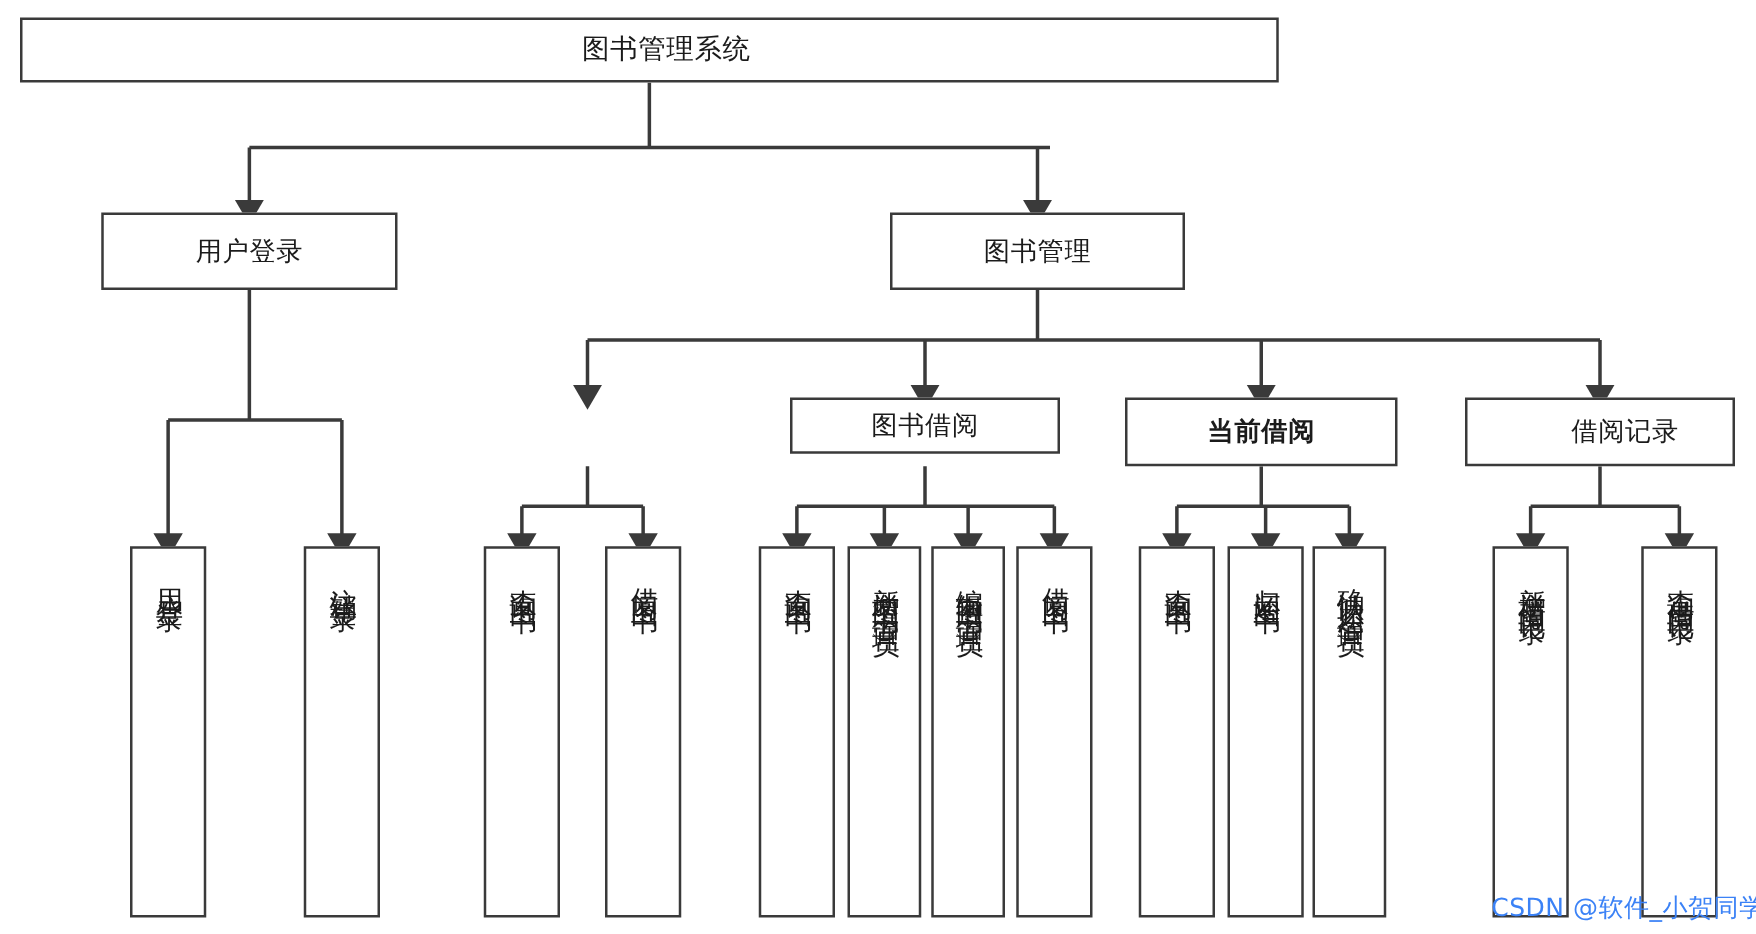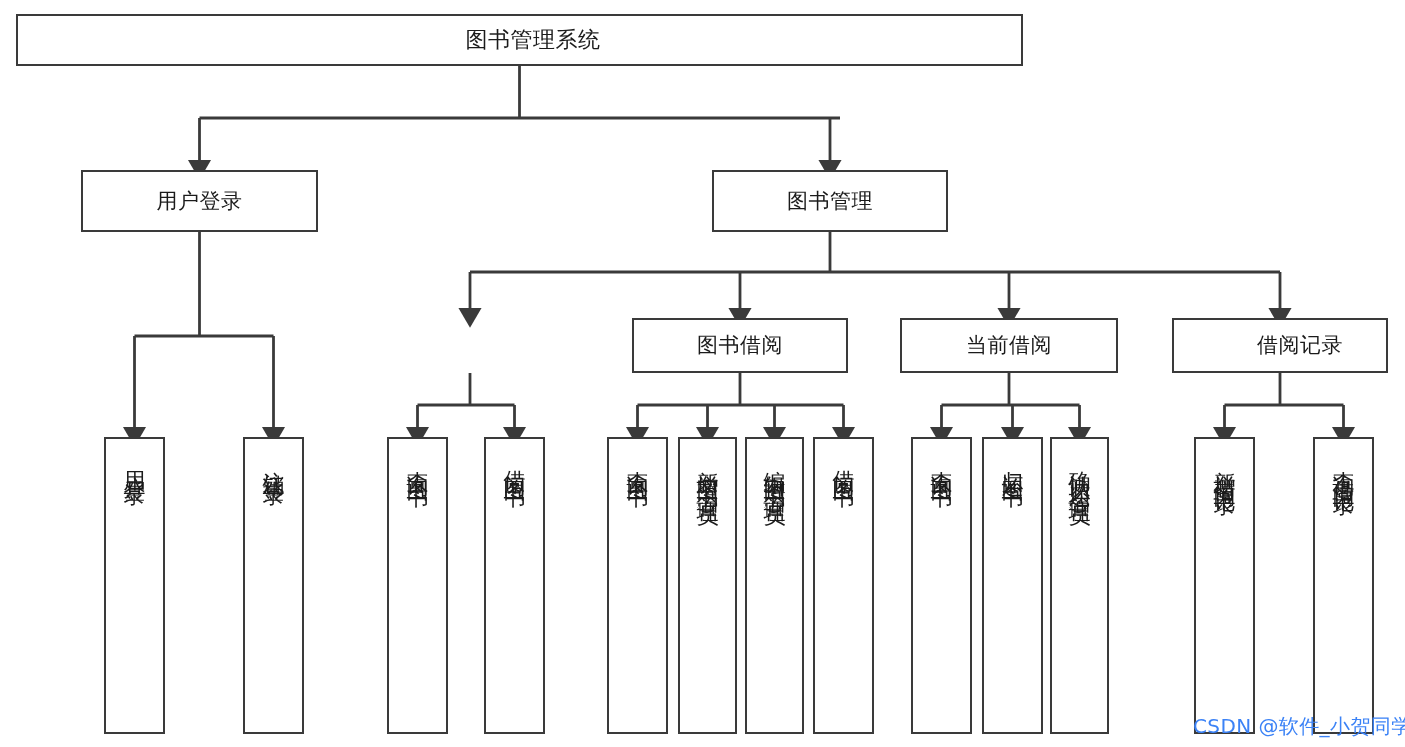--- a/index.html
+++ b/index.html
@@ -129,24 +129,24 @@
     <span class="lbl">图书管理系统</span>
   </div>
 
   <div class="node horiz" style="left: 81px; top: 170px; width: 237px; height: 62px;">
     <span class="lbl">用户登录</span>
   </div>
   <div class="node horiz" style="left: 712px; top: 170px; width: 236px; height: 62px;">
     <span class="lbl">图书管理</span>
   </div>
 
-  <div class="node horiz" style="left: 632px; top: 318px; width: 216px; height: 55px;">
+  <div class="node horiz" style="left: 632px; top: 318px; width: 216px; height: 45px;">
     <span class="lbl">图书借阅</span>
   </div>
-  <div class="node horiz" style="left: 900px; top: 318px; width: 218px; height: 55px;">
+  <div class="node horiz" style="left: 900px; top: 318px; width: 218px; height: 55px; font-weight: bold;">
     <span class="lbl">当前借阅</span>
   </div>
   <div class="node horiz" style="left: 1172px; top: 318px; width: 216px; height: 55px; padding-left: 40px;">
     <span class="lbl">借阅记录</span>
   </div>
 
   <div class="node vert" style="left: 104px; top: 437px; width: 61px; height: 297px;">
     <span class="lbl">用户登录</span>
   </div>
   <div class="node vert" style="left: 243px; top: 437px; width: 61px; height: 297px;">

